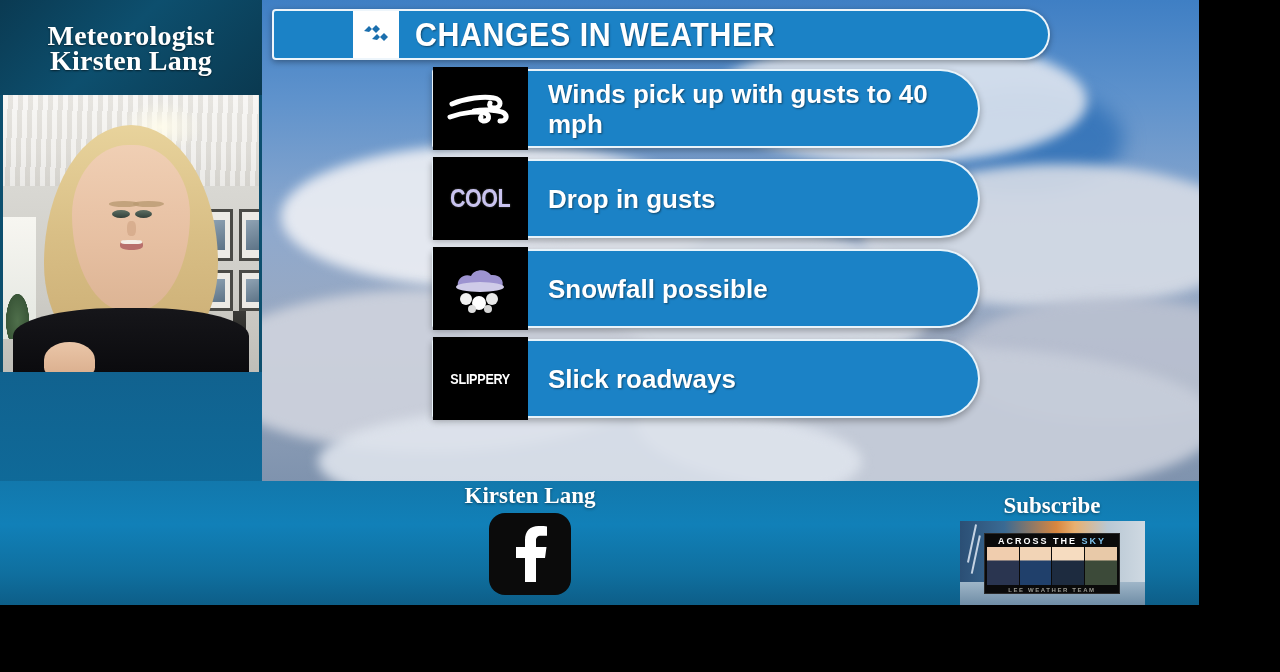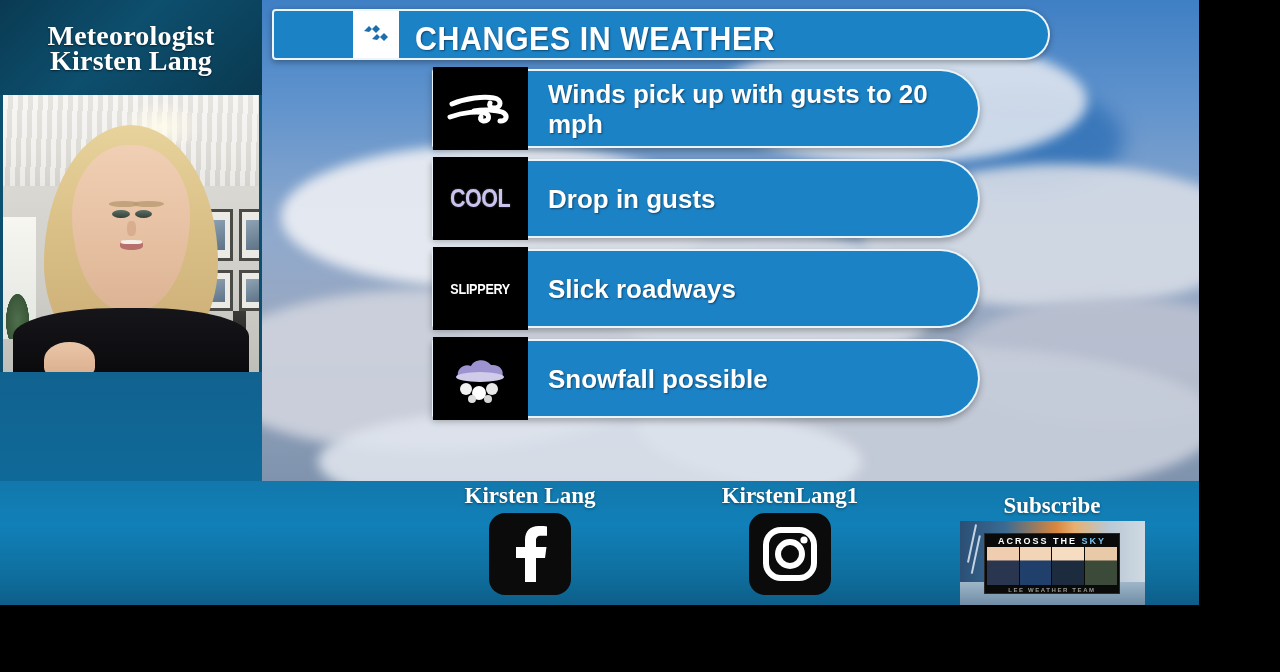--- a/index.html
+++ b/index.html
@@ -90,21 +90,21 @@
   .cl-f { left:40%; top:72%; width:62%; height:32%; background:rgba(198,204,217,.95); }
   .cl-g { left:74%; top:62%; width:34%; height:26%; background:rgba(186,193,208,.9); }
   .cl-h { left:6%;  top:84%; width:58%; height:24%; background:rgba(222,227,236,.9); }
   .sky-patch { position:absolute; border-radius:50%; filter:blur(10px); background:rgba(42,108,180,.75); }
   .sp-1 { left:70%; top:18%; width:22%; height:22%; }
   .sp-2 { left:52%; top:52%; width:14%; height:14%; }
 
   .title-bar {
     position:absolute; left:10px; top:9px; width:778px; height:51px;
     background:#1b82c6; border:2px solid rgba(255,255,255,.92);
-    border-radius:4px 26px 26px 4px; display:flex; align-items:flex-end;
+    border-radius:4px 26px 26px 4px; display:flex; align-items:center;
     box-shadow:0 2px 6px rgba(0,0,0,.35);
   }
   .title-logo { width:46px; height:47px; background:#ffffff; margin-left:79px;
     display:flex; align-items:center; justify-content:center; flex:0 0 auto; }
   .title-text {
     margin-left:16px; color:#ffffff; font-weight:bold; font-size:33px;
     letter-spacing:.6px; transform:scaleX(.92); transform-origin:left center;
     text-shadow:1px 1px 2px rgba(0,0,0,.45);
   }
 
@@ -237,76 +237,66 @@
     <div class="rows">
 
       <div class="row">
         <div class="row-icon">
           <svg width="74" height="50" viewBox="0 0 74 50" aria-hidden="true">
             <path d="M8 20 C22 14, 40 12, 50 14 C58 15, 58 24, 50 24 C46 24, 45 21, 46 19" stroke="#ffffff" stroke-width="5" fill="none" stroke-linecap="round"></path>
             <path d="M6 33 C20 28, 34 27, 41 29 C47 31, 45 38, 39 37 C36 36, 36 34, 37 33" stroke="#ffffff" stroke-width="5" fill="none" stroke-linecap="round"></path>
             <path d="M30 27 C40 25, 52 26, 58 28 C65 31, 62 38, 56 37" stroke="#ffffff" stroke-width="5" fill="none" stroke-linecap="round"></path>
           </svg>
         </div>
-        <div class="row-label">Winds pick up with gusts to 20 mph</div>
+        <div class="row-label">Winds pick up with gusts to 40 mph</div>
       </div>
 
       <div class="row">
         <div class="row-icon">
           <span class="cool-txt">COOL</span>
         </div>
         <div class="row-label">Drop in gusts</div>
-      </div>
-
-      <div class="row">
-        <div class="row-icon">
-          <span class="slippery-txt">SLIPPERY</span>
-        </div>
-        <div class="row-label">Slick roadways</div>
       </div>
 
       <div class="row">
         <div class="row-icon">
           <svg width="70" height="56" viewBox="0 0 70 56" aria-hidden="true">
             <path d="M12 26 C10 18, 18 12, 25 15 C28 8, 40 7, 45 14 C53 13, 59 19, 56 26 Z" fill="#9d93d0"></path>
             <ellipse cx="34" cy="26" rx="24" ry="5" fill="#cfcbe8"></ellipse>
             <circle cx="20" cy="38" r="6" fill="#f2f2f2"></circle>
             <circle cx="33" cy="42" r="7" fill="#ffffff"></circle>
             <circle cx="46" cy="38" r="6" fill="#e8e8e8"></circle>
             <circle cx="26" cy="48" r="4" fill="#dedede"></circle>
             <circle cx="42" cy="48" r="4" fill="#d6d6d6"></circle>
           </svg>
         </div>
         <div class="row-label">Snowfall possible</div>
       </div>
 
+      <div class="row">
+        <div class="row-icon">
+          <span class="slippery-txt">SLIPPERY</span>
+        </div>
+        <div class="row-label">Slick roadways</div>
+      </div>
+
     </div>
   </div>
 
   <div class="social">
 
     <div class="social-item fb-item">
       <div class="social-label">Kirsten Lang</div>
       <div class="icon-box">
         <svg width="44" height="56" viewBox="0 0 44 56" aria-hidden="true">
           <path d="M28 56 V32 H37 L38.5 21 H28 V15 C28 11.8 29 9.8 33.4 9.8 H39 V0.4 C37.6 0.2 34.2 0 30.4 0 C22.4 0 17 4.9 17 13.9 V21 H8 V32 H17 V56 Z" fill="#ffffff"></path>
         </svg>
       </div>
     </div>
 
-    <div class="social-item ig-item">
-      <div class="social-label">KirstenLang1</div>
-      <div class="icon-box">
-        <svg width="56" height="56" viewBox="0 0 56 56" aria-hidden="true">
-          <rect x="4" y="4" width="48" height="48" rx="15" ry="15" fill="none" stroke="#ffffff" stroke-width="6"></rect>
-          <circle cx="28" cy="28" r="12" fill="none" stroke="#ffffff" stroke-width="6"></circle>
-          <circle cx="42" cy="14" r="3.6" fill="#ffffff"></circle>
-        </svg>
-      </div>
-    </div>
 
     <div class="social-item sub-item">
       <div class="social-label">Subscribe</div>
       <div class="thumb">
         <div class="bolt"></div>
         <div class="water"></div>
         <div class="card">
           <div class="card-title"><span>ACROSS THE </span><b>SKY</b></div>
           <div class="faces">
             <span class="fa1"></span>

